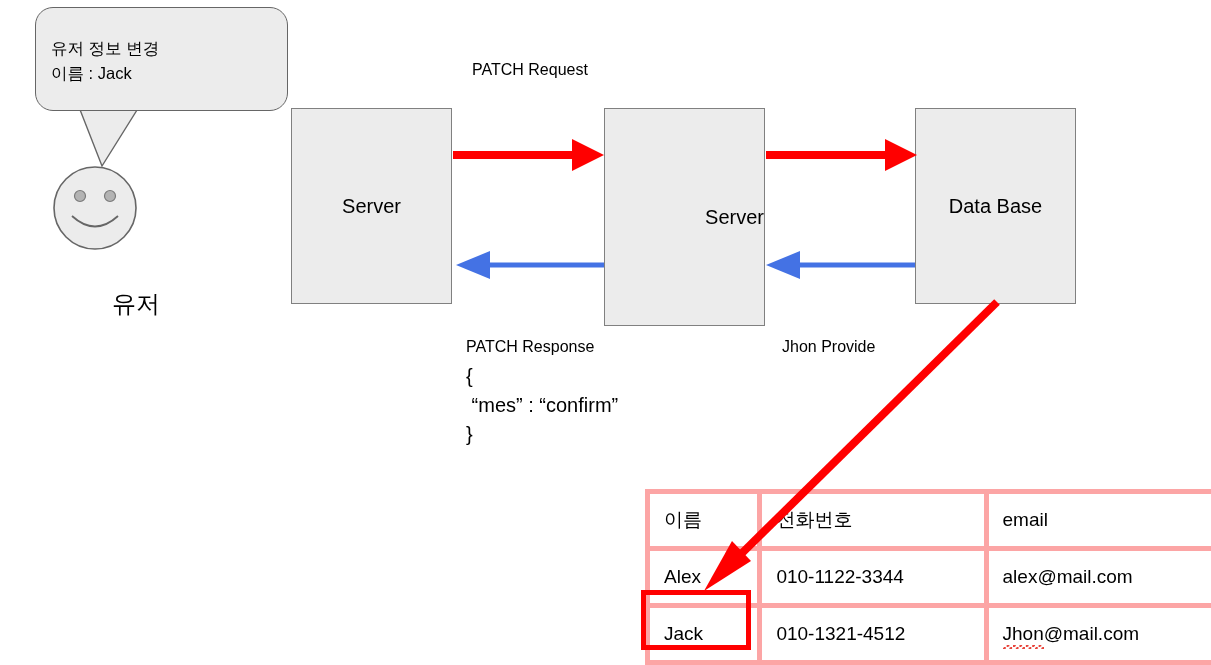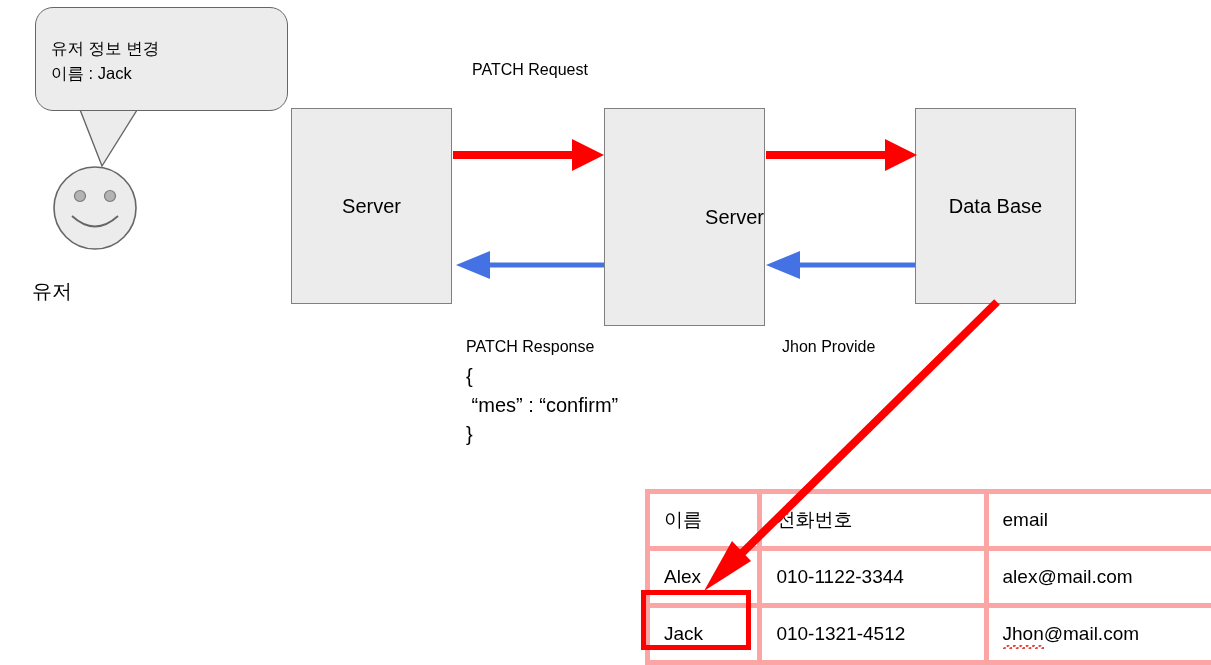--- a/index.html
+++ b/index.html
@@ -45,24 +45,24 @@
     z-index: 2;
   }
 
   
   #user-face {
     left: 20px; top: 165px;
     width: 86px; height: 86px;
     z-index: 4;
   }
   #user-label {
-    left: 0px; top: 278px;
+    left: 0px; top: 288px;
     width: 128px;
-    text-align: left;
-    font-size: 20px;
+    text-align: right;
+    font-size: 24px;
     color: #000;
   }
 
   
   .node-box {
     background: #ECECEC;
     border: 1.4px solid #808080;
     box-sizing: border-box;
     display: flex;
     align-items: center;

